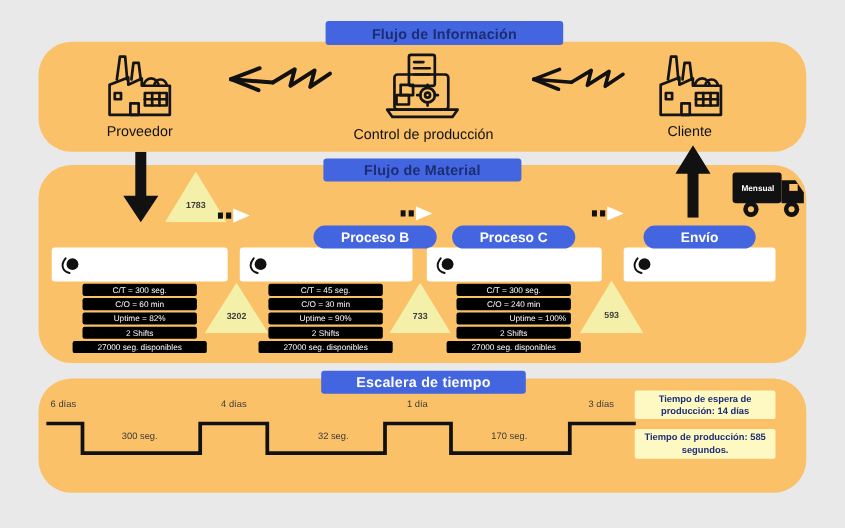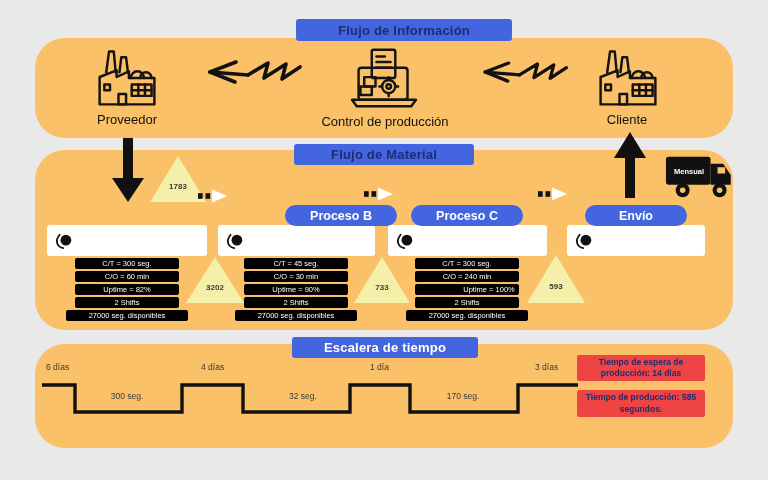--- a/index.html
+++ b/index.html
@@ -16,21 +16,21 @@
   .pill { position:absolute; background:#4365DF; color:#fff; font-weight:bold; font-size:12.5px;
           border-radius:11px; display:flex; align-items:center; justify-content:center; }
   .procbox { position:absolute; background:#fff; border-radius:3px; }
   .stat-row { position:absolute; background:#000000; color:#fff; font-size:7.5px; height:11px; border-radius:2px;
               display:flex; align-items:center; justify-content:center; white-space:nowrap; }
   .tri { position:absolute; }
   .tri span { position:absolute; left:0; width:100%; text-align:center; font-size:8px; font-weight:bold; color:#3a3a3a; }
   .truck-label { position:absolute; color:#fff; font-size:7.5px; font-weight:bold; text-align:center; white-space:nowrap; }
   .tl-day { position:absolute; font-size:8.5px; color:#3a3a3a; white-space:nowrap; }
   .tl-seg { position:absolute; font-size:8.5px; color:#3a3a3a; text-align:center; white-space:nowrap; }
-  .sumbox { position:absolute; background:#ef4444; border-radius:2px; color:#1C2D74; font-weight:bold; font-size:8.5px;
+  .sumbox { position:absolute; background:#fef9c3; border-radius:2px; color:#1C2D74; font-weight:bold; font-size:8.5px;
             line-height:1.3; display:flex; align-items:center; justify-content:center; text-align:center; padding:2px 6px; }
 </style>
 </head>
 <body>
 
 <div class="stage">
 
   <div class="panel" style="left:35px;top:38px;width:698px;height:100px;"></div>
   <div class="banner navy" style="left:296px;top:19px;width:216px;height:22px;">Flujo de Información</div>
 

